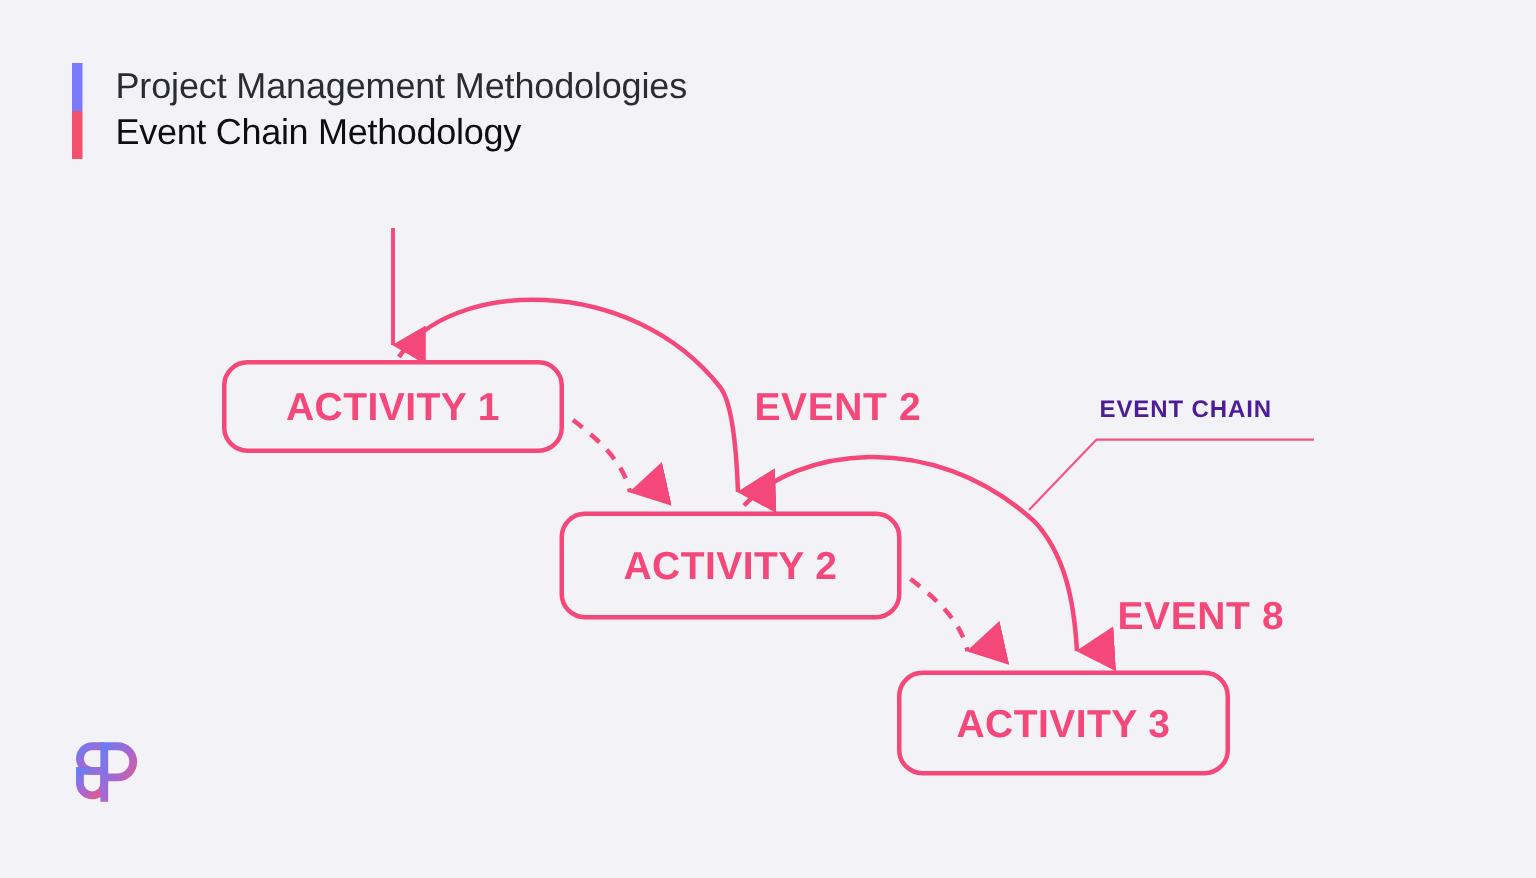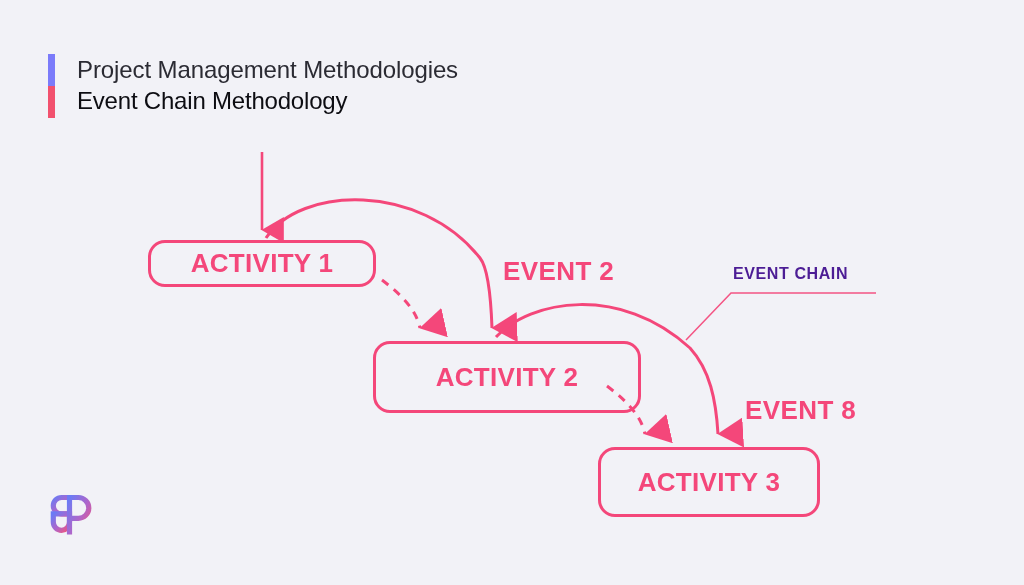--- a/index.html
+++ b/index.html
@@ -13,21 +13,21 @@
     background: #f2f2f7;
     font-family: "Liberation Sans", sans-serif;
     overflow: hidden;
     position: relative;
   }
 
   
   #header {
     position: absolute;
     left: 48px;
-    top: 54px;
+    top: 42px;
     display: flex;
     align-items: stretch;
   }
   #accent-bar {
     width: 7px;
     height: 64px;
     margin-right: 22px;
     background: linear-gradient(to bottom, #7b7bfa 0%, #7b7bfa 50%, #f2516e 50%, #f2516e 100%);
     flex: none;
   }
@@ -78,22 +78,22 @@
     justify-content: center;
   }
   .node-label {
     font-size: 26px;
     font-weight: 700;
     color: #f4477a;
     letter-spacing: 0.3px;
     white-space: nowrap;
   }
 
-  #node-activity-1 { left: 148px; top: 240px; width: 228px; height: 47px; }
-  #node-activity-2 { left: 373px; top: 341px; width: 268px; height: 72px; }
+  #node-activity-1 { left: 148px; top: 240px; width: 228px; height: 62px; }
+  #node-activity-2 { left: 373px; top: 341px; width: 228px; height: 72px; }
   #node-activity-3 { left: 598px; top: 447px; width: 222px; height: 70px; }
 
   .event-label {
     position: absolute;
     font-size: 26px;
     font-weight: 700;
     color: #f4477a;
     letter-spacing: 0.4px;
     white-space: nowrap;
   }

